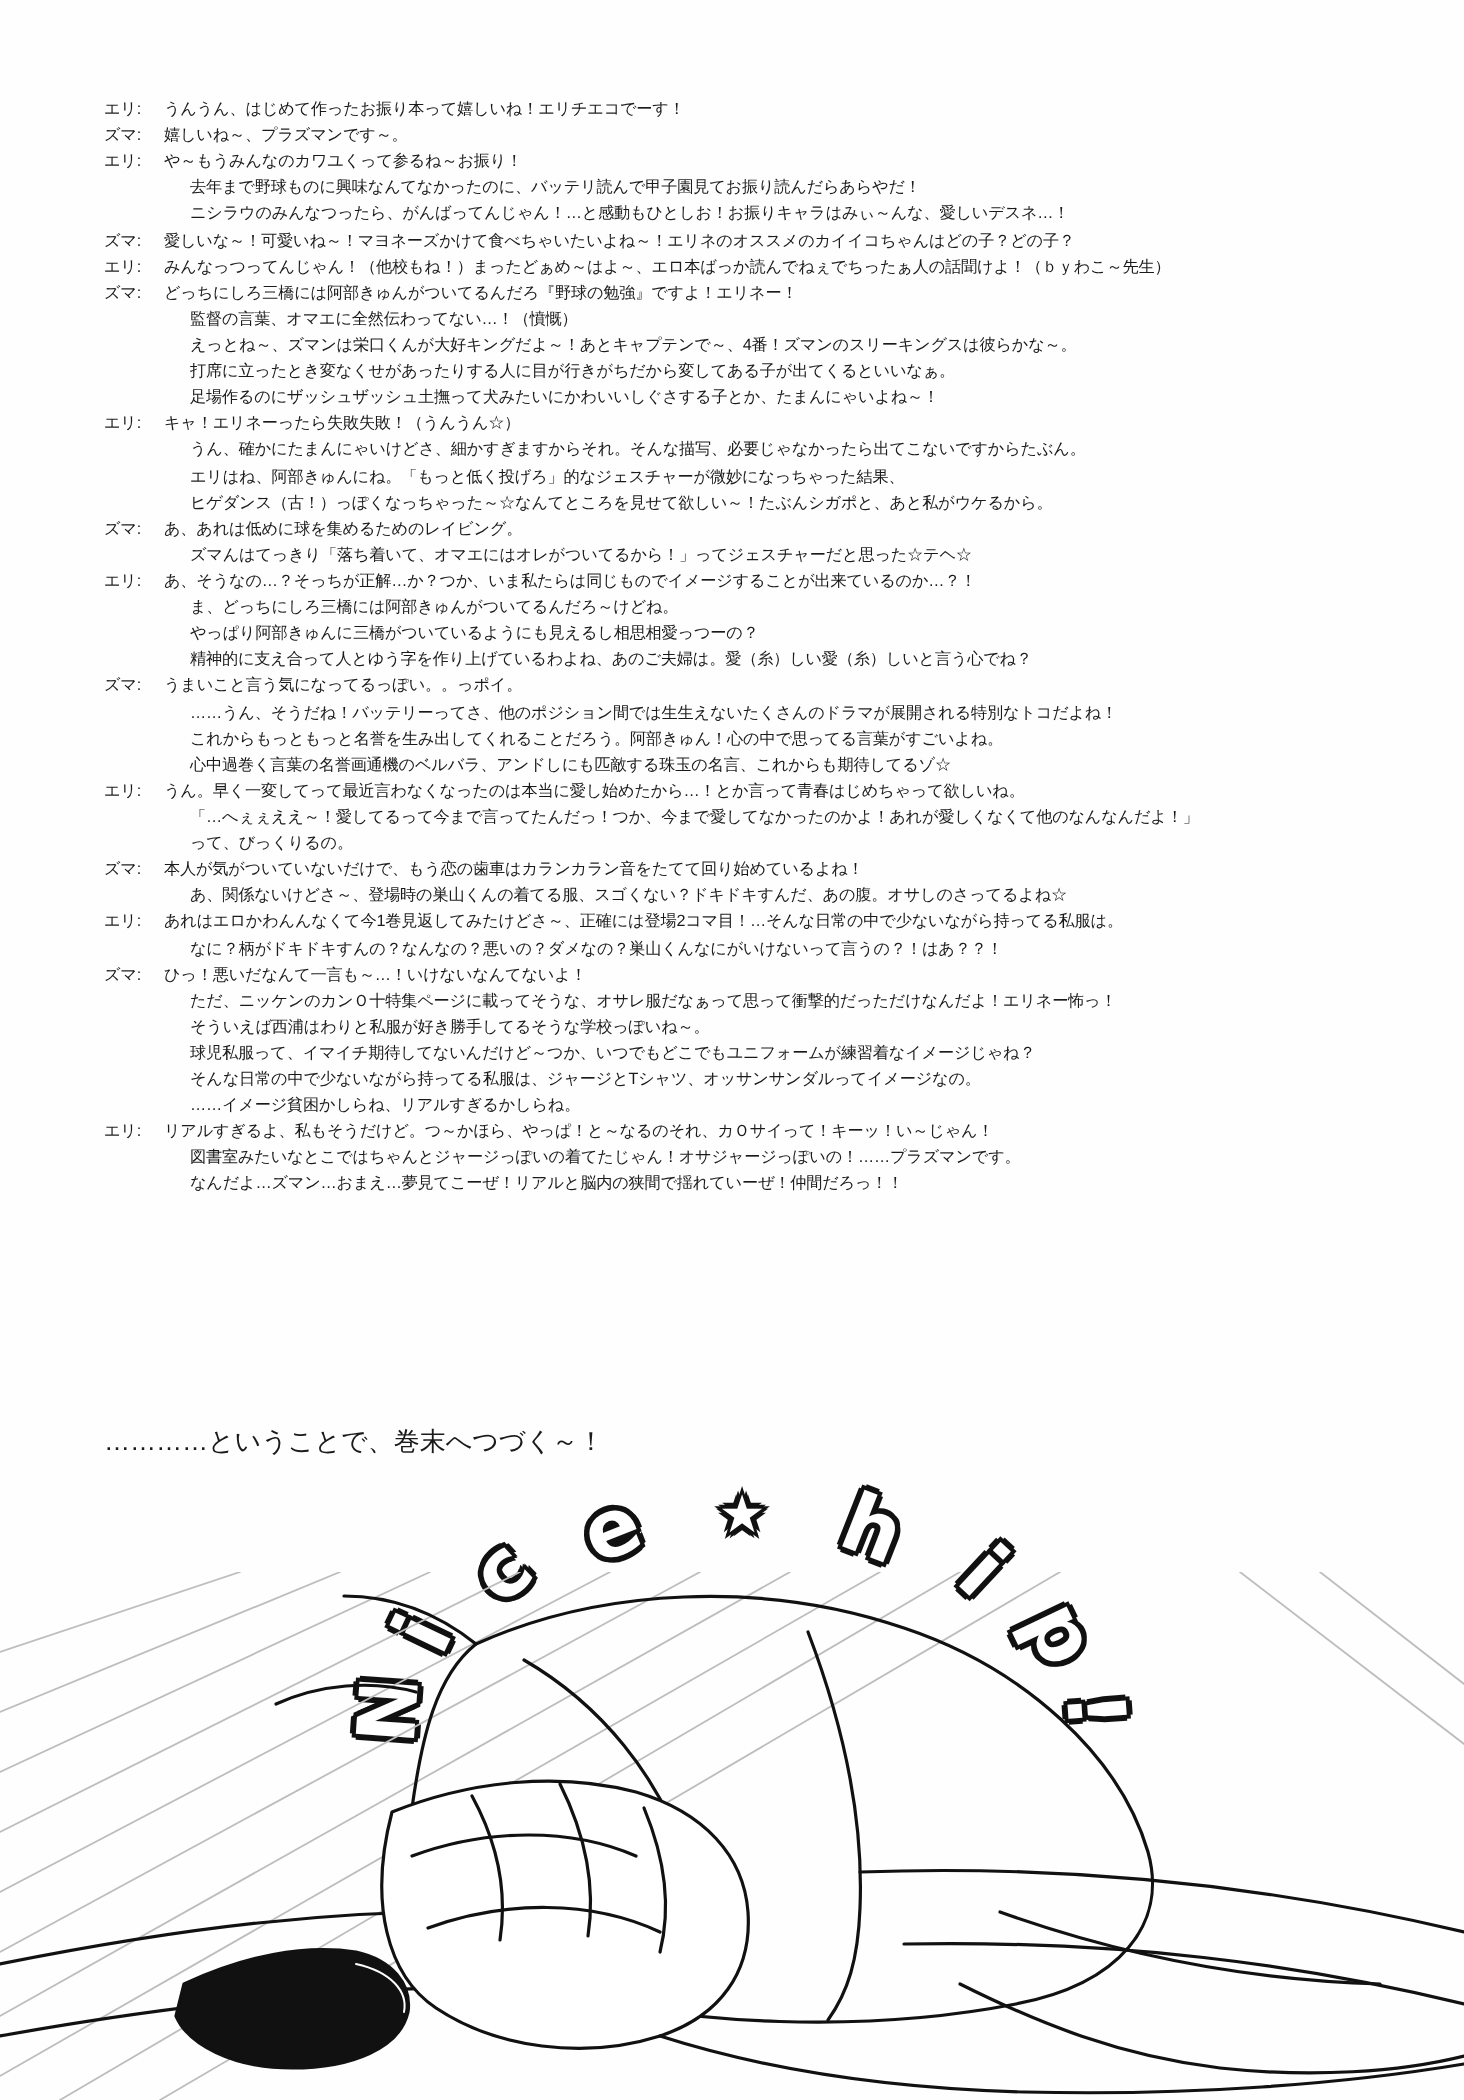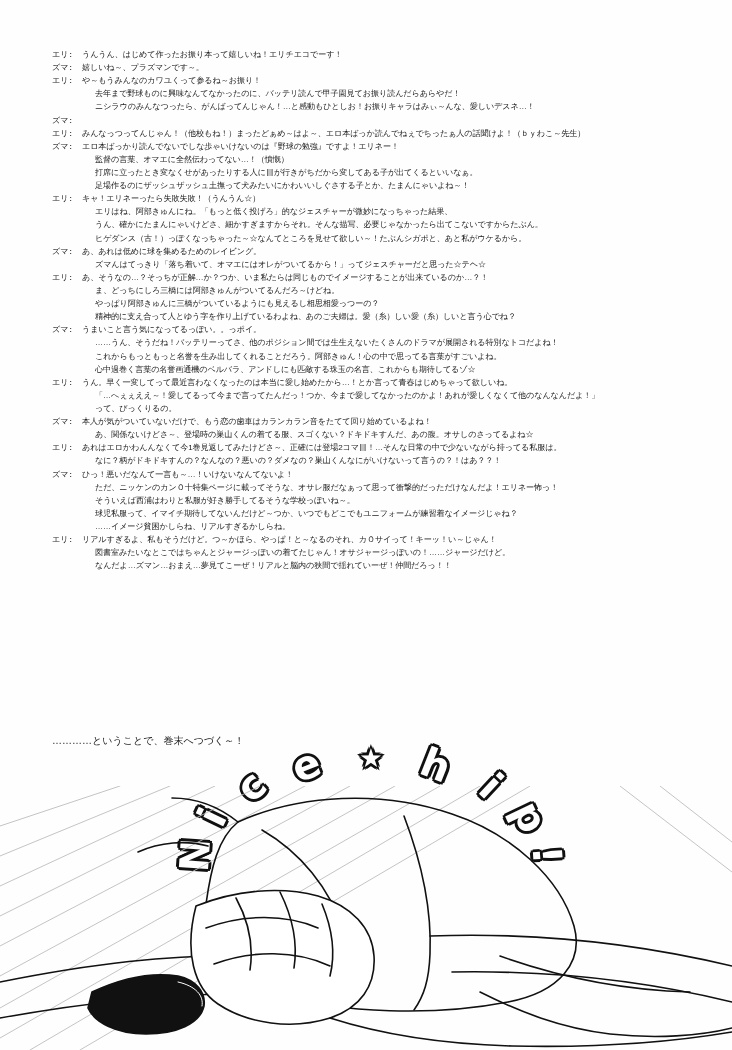--- a/index.html
+++ b/index.html
@@ -32,35 +32,34 @@
   }
   .line {
     display: flex;
     align-items: flex-start;
     white-space: nowrap;
   }
   .spk {
     flex: 0 0 auto;
     width: 30px;
     font-size: 8.1px;
-    font-family: Liberation Mono, monospace;
   }
   .spk.blank {
     visibility: hidden;
   }
   .txt {
     flex: 0 1 auto;
     font-size: 8.1px;
   }
   .line.ind1 .txt { padding-left: 13px; }
   #closing {
     position: absolute;
     left: 52px;
-    top: 734px;
-    font-size: 10px;
+    top: 712px;
+    font-size: 13px;
   }
 
   
   #logo {
     position: absolute;
     left: 186px;
     top: 742px;
     width: 370px;
     height: 72px;
   }
@@ -108,55 +107,60 @@
       <div class="line ind1">
         <span class="spk blank">エリ:</span>
         <span class="txt">去年まで野球ものに興味なんてなかったのに、バッテリ読んで甲子園見てお振り読んだらあらやだ！</span>
       </div>
       <div class="line ind1">
         <span class="spk blank">エリ:</span>
         <span class="txt">ニシラウのみんなつったら、がんばってんじゃん！…と感動もひとしお！お振りキャラはみぃ～んな、愛しいデスネ…！</span>
       </div>
       <div class="line">
         <span class="spk">ズマ:</span>
+        <span class="txt">愛しいな～！可愛いね～！マヨネーズかけて食べちゃいたいよね～！エリネのオススメのカイイコちゃんはどの子？どの子？</span>
       </div>
       <div class="line">
         <span class="spk">エリ:</span>
         <span class="txt">みんなっつってんじゃん！（他校もね！）まったどぁめ～はよ～、エロ本ばっか読んでねぇでちったぁ人の話聞けよ！（ｂｙわこ～先生）</span>
       </div>
       <div class="line">
         <span class="spk">ズマ:</span>
-        <span class="txt">エロ本ばっかり読んでないでしな歩ゃいけないのは『野球の勉強』ですよ！エリネー！</span>
+        <span class="txt">どっちにしろ三橋には阿部きゅんがついてるんだろ『野球の勉強』ですよ！エリネー！</span>
       </div>
       <div class="line ind1">
         <span class="spk blank">エリ:</span>
         <span class="txt">監督の言葉、オマエに全然伝わってない…！（憤慨）</span>
       </div>
       <div class="line ind1">
         <span class="spk blank">エリ:</span>
+        <span class="txt">えっとね～、ズマンは栄口くんが大好キングだよ～！あとキャプテンで～、4番！ズマンのスリーキングスは彼らかな～。</span>
+      </div>
+      <div class="line ind1">
+        <span class="spk blank">エリ:</span>
         <span class="txt">打席に立ったとき変なくせがあったりする人に目が行きがちだから変してある子が出てくるといいなぁ。</span>
       </div>
       <div class="line ind1">
         <span class="spk blank">エリ:</span>
         <span class="txt">足場作るのにザッシュザッシュ土撫って犬みたいにかわいいしぐさする子とか、たまんにゃいよね～！</span>
       </div>
       <div class="line">
         <span class="spk">エリ:</span>
         <span class="txt">キャ！エリネーったら失敗失敗！（うんうん☆）</span>
       </div>
       <div class="line ind1">
         <span class="spk blank">エリ:</span>
+        <span class="txt">うん、確かにたまんにゃいけどさ、細かすぎますからそれ。そんな描写、必要じゃなかったら出てこないですからたぶん。</span>
+      </div>
+      <div class="line ind1">
+        <span class="spk blank">エリ:</span>
         <span class="txt">エリはね、阿部きゅんにね。「もっと低く投げろ」的なジェスチャーが微妙になっちゃった結果、</span>
       </div>
       <div class="line ind1">
         <span class="spk blank">エリ:</span>
-        <span class="txt">うん、確かにたまんにゃいけどさ、細かすぎますからそれ。そんな描写、必要じゃなかったら出てこないですからたぶん。</span>
-      </div>
-      <div class="line ind1">
-        <span class="spk blank">エリ:</span>
         <span class="txt">ヒゲダンス（古！）っぽくなっちゃった～☆なんてところを見せて欲しい～！たぶんシガポと、あと私がウケるから。</span>
       </div>
       <div class="line">
         <span class="spk">ズマ:</span>
         <span class="txt">あ、あれは低めに球を集めるためのレイビング。</span>
       </div>
       <div class="line ind1">
         <span class="spk blank">エリ:</span>
         <span class="txt">ズマんはてっきり「落ち着いて、オマエにはオレがついてるから！」ってジェスチャーだと思った☆テヘ☆</span>
       </div>
@@ -231,29 +235,33 @@
       <div class="line ind1">
         <span class="spk blank">エリ:</span>
         <span class="txt">そういえば西浦はわりと私服が好き勝手してるそうな学校っぽいね～。</span>
       </div>
       <div class="line ind1">
         <span class="spk blank">エリ:</span>
         <span class="txt">球児私服って、イマイチ期待してないんだけど～つか、いつでもどこでもユニフォームが練習着なイメージじゃね？</span>
       </div>
       <div class="line ind1">
         <span class="spk blank">エリ:</span>
+        <span class="txt">そんな日常の中で少ないながら持ってる私服は、ジャージとTシャツ、オッサンサンダルってイメージなの。</span>
+      </div>
+      <div class="line ind1">
+        <span class="spk blank">エリ:</span>
         <span class="txt">……イメージ貧困かしらね、リアルすぎるかしらね。</span>
       </div>
       <div class="line">
         <span class="spk">エリ:</span>
         <span class="txt">リアルすぎるよ、私もそうだけど。つ～かほら、やっぱ！と～なるのそれ、カＯサイって！キーッ！い～じゃん！</span>
       </div>
       <div class="line ind1">
         <span class="spk blank">エリ:</span>
-        <span class="txt">図書室みたいなとこではちゃんとジャージっぽいの着てたじゃん！オサジャージっぽいの！……ジャージだけど。</span>
+        <span class="txt">図書室みたいなとこではちゃんとジャージっぽいの着てたじゃん！オサジャージっぽいの！……プラズマンです。</span>
       </div>
       <div class="line ind1">
         <span class="spk blank">エリ:</span>
         <span class="txt">なんだよ…ズマン…おまえ…夢見てこーぜ！リアルと脳内の狭間で揺れていーぜ！仲間だろっ！！</span>
       </div>
     </div>
 
   <div id="closing">…………ということで、巻末へつづく～！</div>
 
   <div id="logo">

